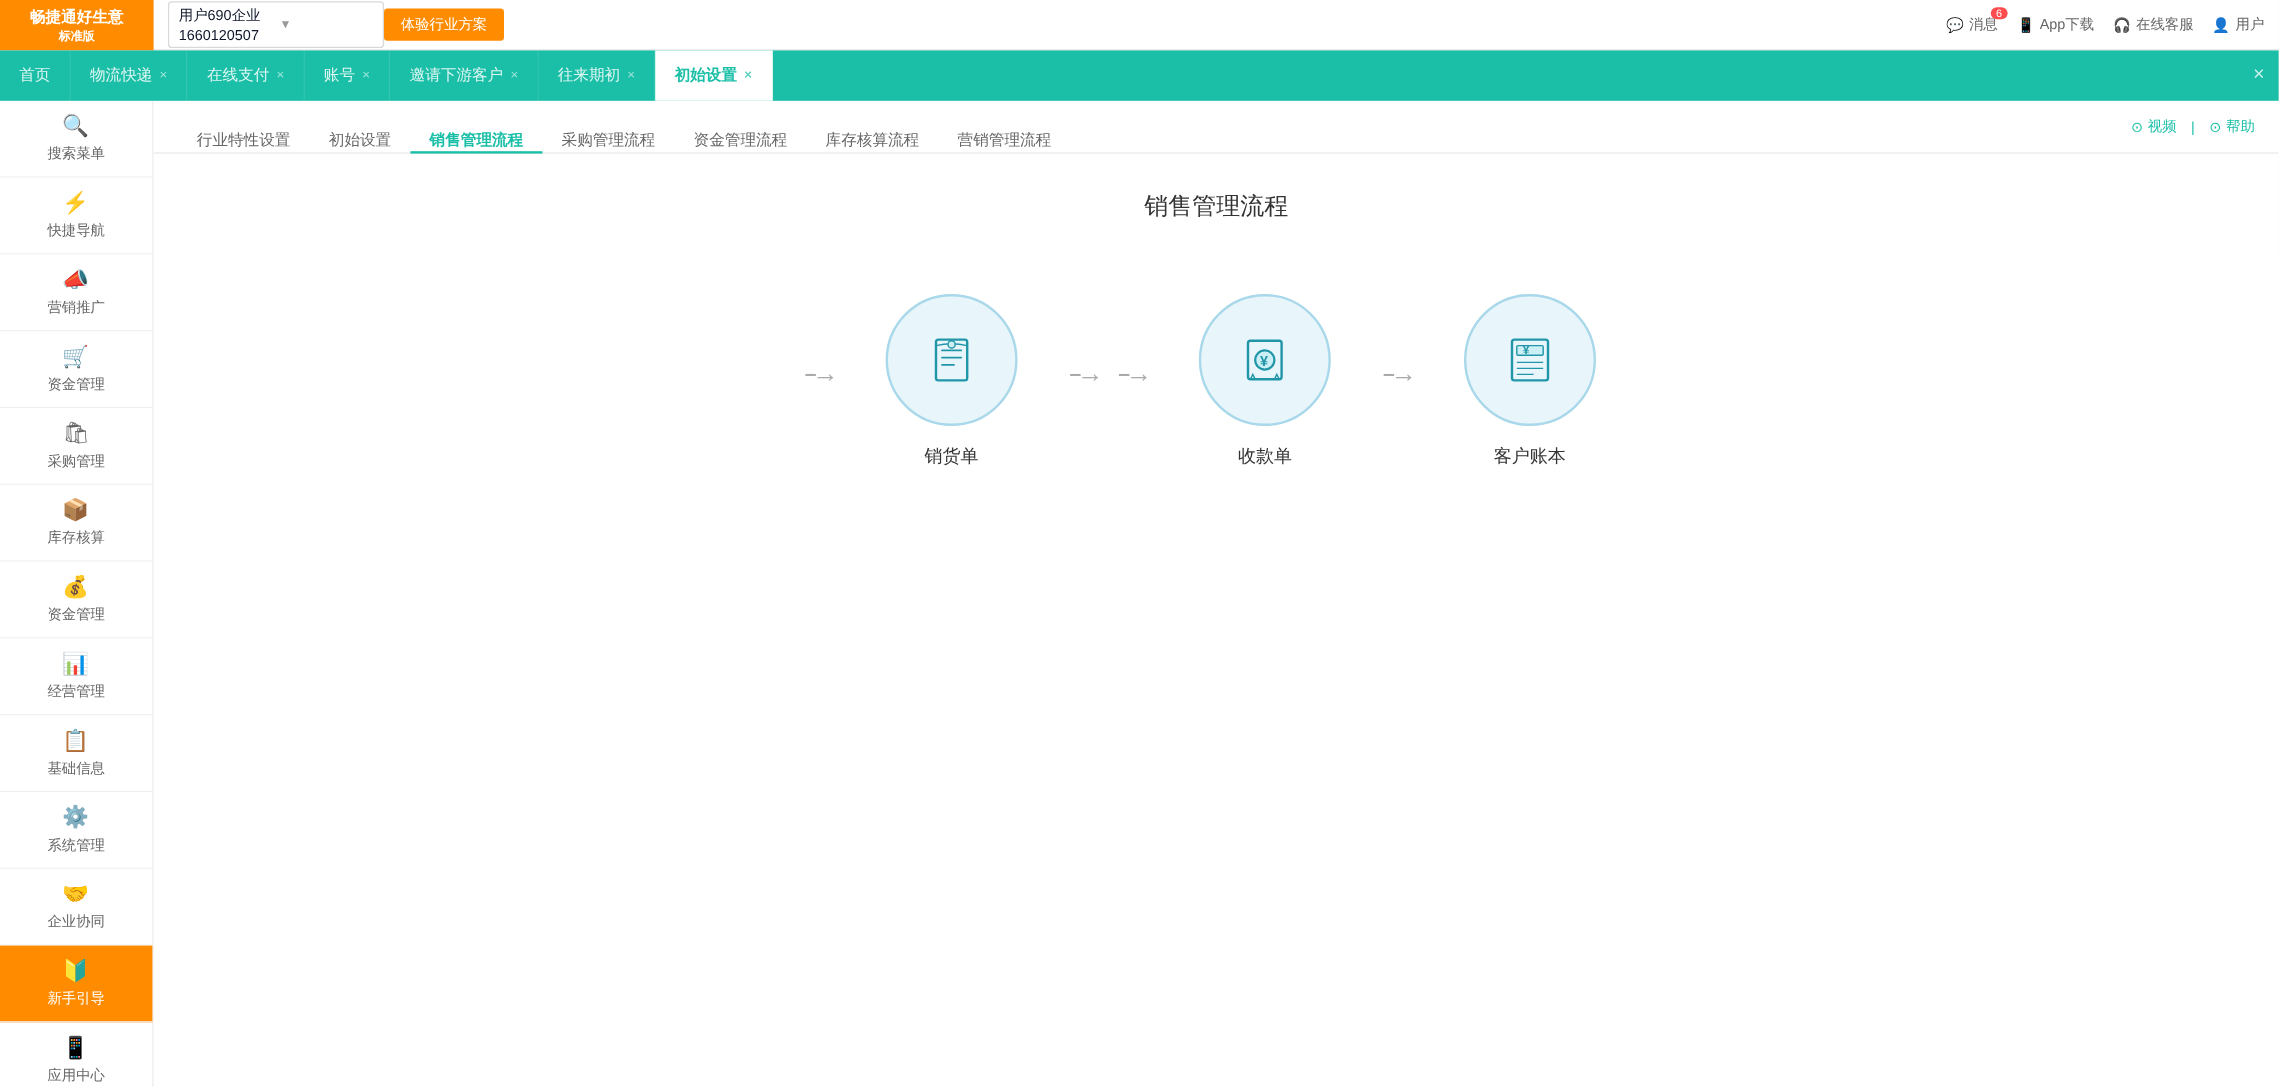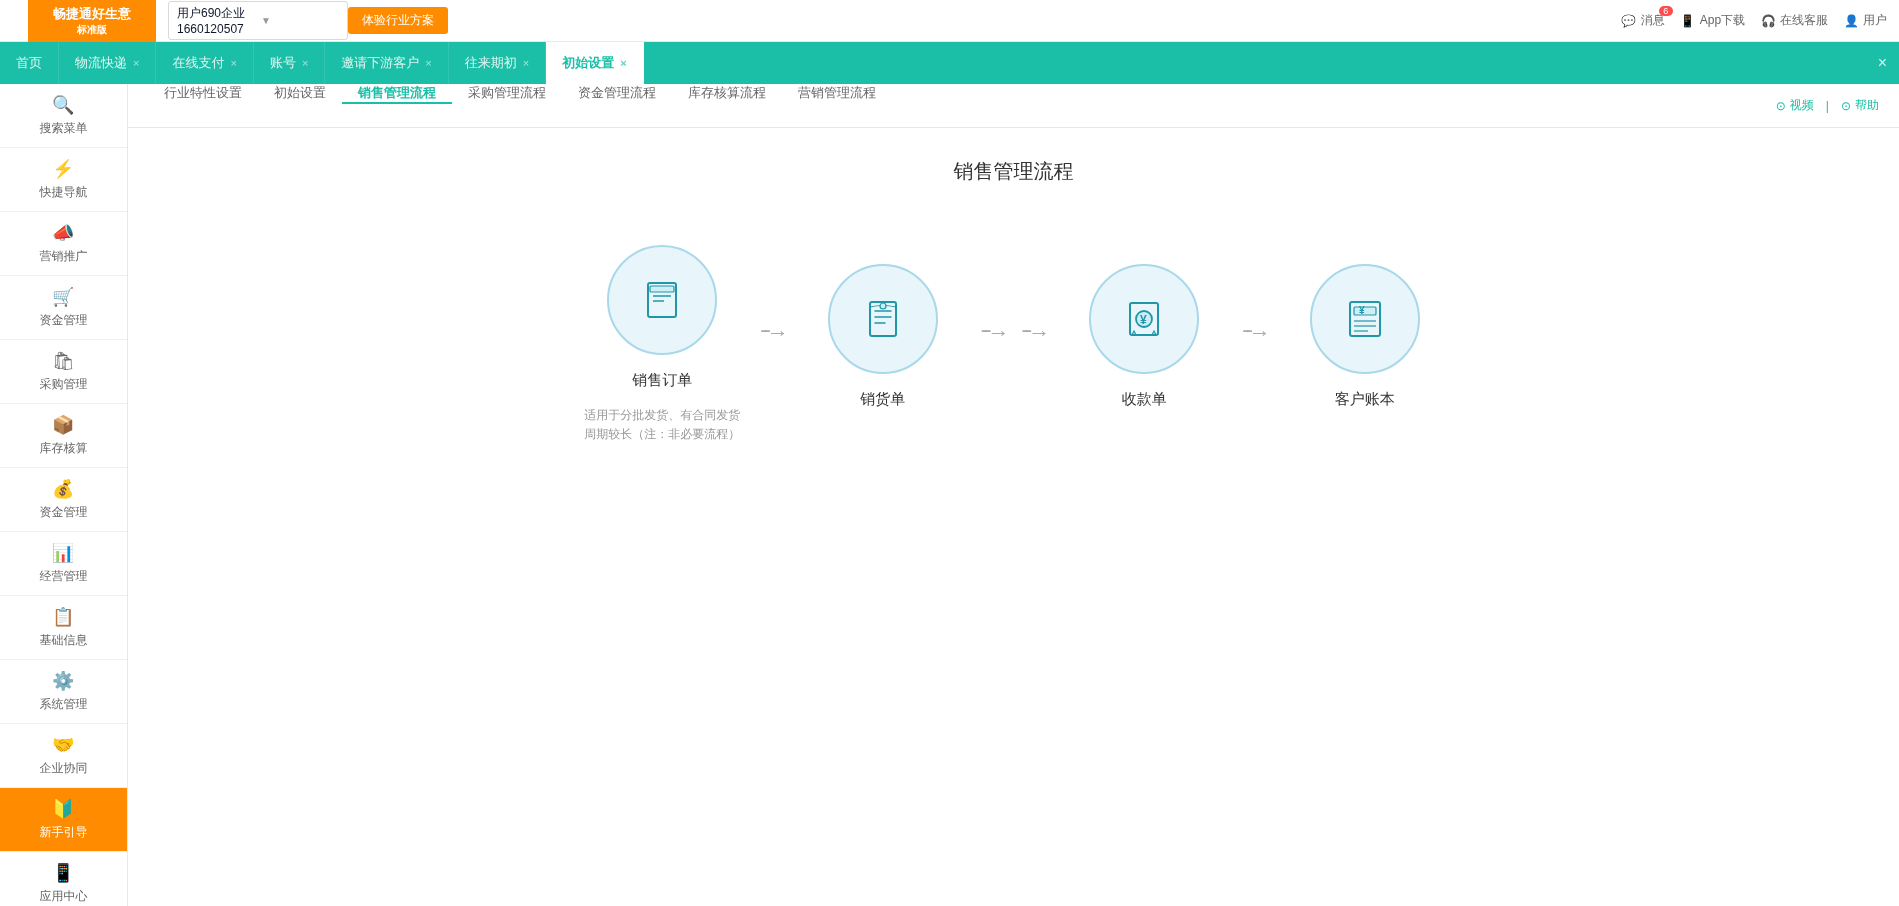--- a/index.html
+++ b/index.html
@@ -23,21 +23,20 @@
       width: 128px;
       height: 42px;
       background: #ff8c00;
       display: flex;
       align-items: center;
       justify-content: center;
       flex-direction: column;
       color: #fff;
       font-size: 12px;
       font-weight: bold;
-      margin-left: 28px;
     }
     .logo-area .logo-title { font-size: 13px; font-weight: bold; }
     .logo-area .logo-sub { font-size: 10px; }
     .user-selector {
       display: flex;
       align-items: center;
       border: 1px solid #d9d9d9;
       border-radius: 3px;
       padding: 3px 8px;
       margin-left: 12px;
@@ -164,21 +163,21 @@
       display: flex;
       align-items: center;
       border-bottom: 1px solid #e8e8e8;
       padding: 0 20px;
       height: 44px;
       background: #fff;
       justify-content: space-between;
     }
     .sub-tabs-left {
       display: flex;
-      align-items: flex-start;
+      align-items: flex-end;
       gap: 0;
       height: 44px;
     }
     .sub-tab {
       display: flex;
       align-items: center;
       padding: 0 16px;
       color: #666;
       cursor: pointer;
       font-size: 13px;
@@ -433,33 +432,20 @@
           <span>帮助</span>
         </div>
       </div>
     </div>
 
     <div class="page-content">
       <h2 class="page-title">销售管理流程</h2>
 
       <div class="flow-diagram">
 
-        <div class="flow-item">
-          <div class="flow-circle">
-            <svg class="icon-svg" viewBox="0 0 44 44" fill="none" xmlns="http://www.w3.org/2000/svg">
-              <rect x="8" y="5" width="28" height="34" rx="2" stroke="#2196a8" stroke-width="2" fill="none"></rect>
-              <line x1="13" y1="13" x2="31" y2="13" stroke="#2196a8" stroke-width="1.5"></line>
-              <line x1="13" y1="18" x2="31" y2="18" stroke="#2196a8" stroke-width="1.5"></line>
-              <line x1="13" y1="23" x2="24" y2="23" stroke="#2196a8" stroke-width="1.5"></line>
-              <rect x="10" y="8" width="24" height="6" rx="1" stroke="#2196a8" stroke-width="1.2" fill="#cceef5"></rect>
-            </svg>
-          </div>
-          <span class="flow-label">销售订单</span>
-          <span class="flow-desc">适用于分批发货、有合同发货周期较长（注：非必要流程）</span>
-        </div>
 
         <div class="flow-arrow">--→</div>
 
         <div class="flow-item">
           <div class="flow-circle">
             <svg class="icon-svg" viewBox="0 0 44 44" fill="none" xmlns="http://www.w3.org/2000/svg">
               <rect x="9" y="5" width="26" height="34" rx="2" stroke="#2196a8" stroke-width="2" fill="none"></rect>
               <path d="M14 14 H30 M14 20 H30 M14 26 H24" stroke="#2196a8" stroke-width="1.5" stroke-linecap="round"></path>
               <path d="M9 10 Q22 7 35 10" stroke="#2196a8" stroke-width="1.2" fill="none"></path>
               <circle cx="22" cy="9" r="3" stroke="#2196a8" stroke-width="1.2" fill="#cceef5"></circle>

